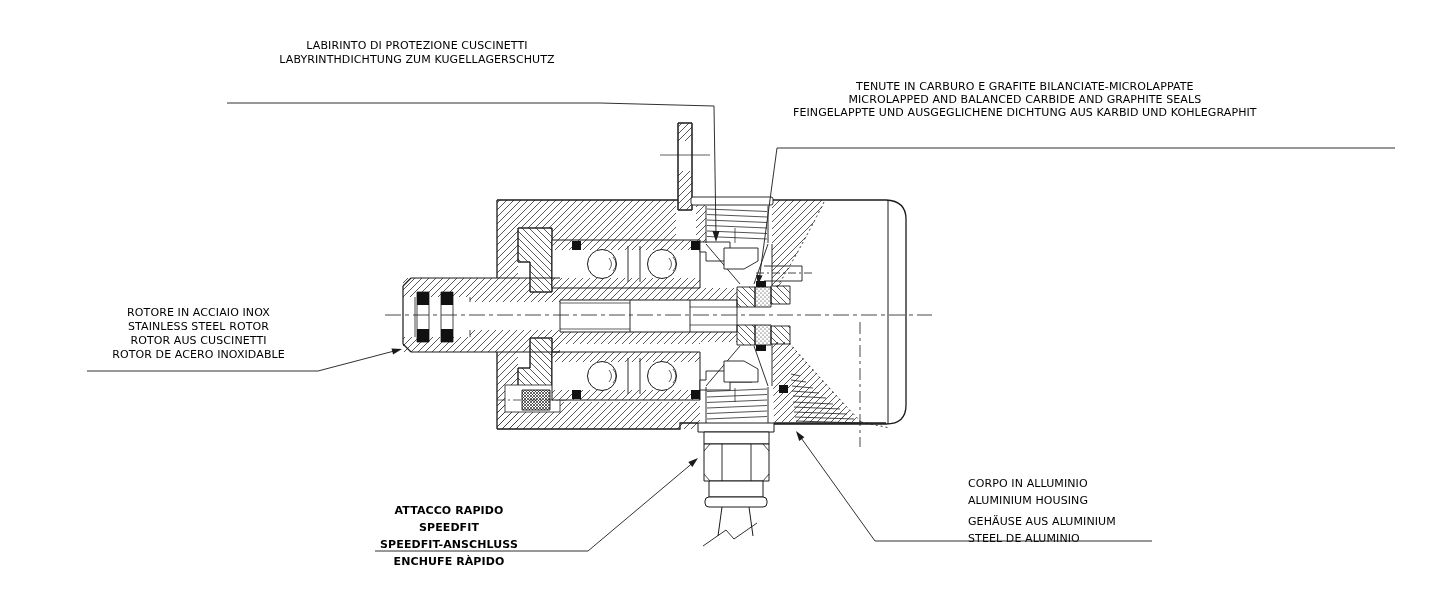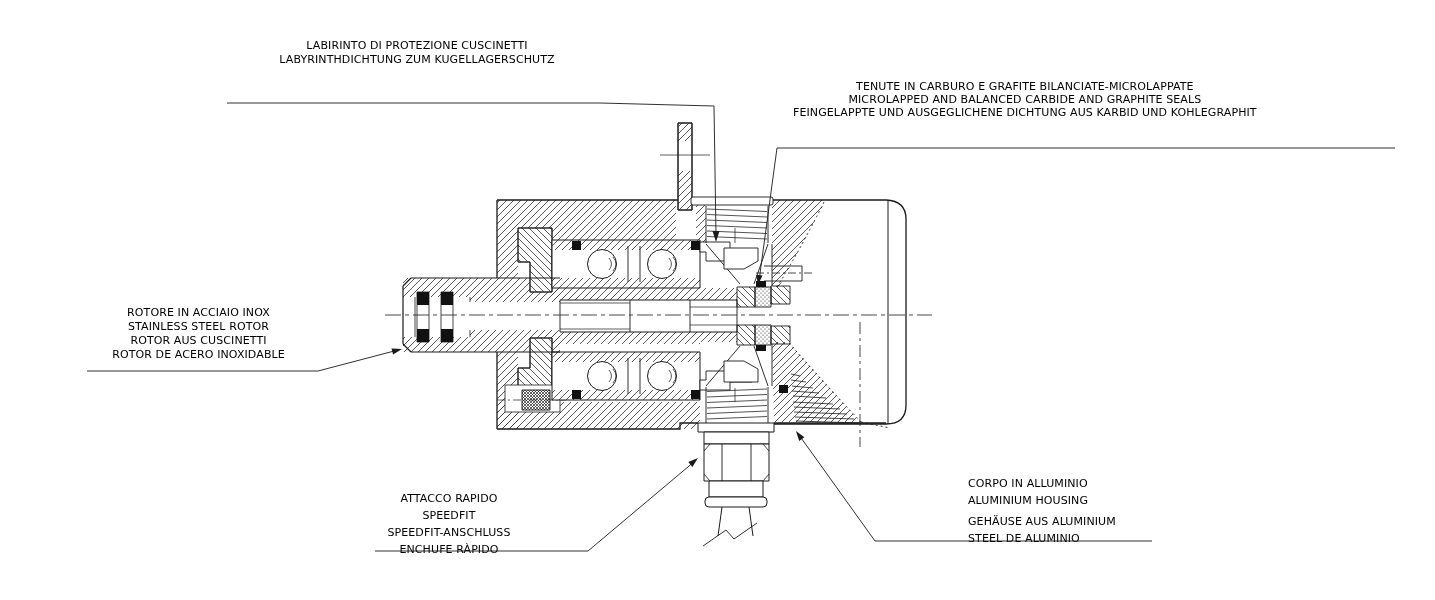--- a/index.html
+++ b/index.html
@@ -33,21 +33,21 @@
     <div>FEINGELAPPTE UND AUSGEGLICHENE DICHTUNG AUS KARBID UND KOHLEGRAPHIT</div>
   </div>
 
   <div class="lbl lh14 tr" style="left:90px;top:306px;width:217px;">
     <div>ROTORE IN ACCIAIO INOX</div>
     <div>STAINLESS STEEL ROTOR</div>
     <div>ROTOR AUS CUSCINETTI</div>
     <div>ROTOR DE ACERO INOXIDABLE</div>
   </div>
 
-  <div class="lbl lh17 tr" style="left:349px;top:490px;width:200px;">
+  <div class="lbl lh17 tr" style="left:349px;top:502px;width:200px;font-weight:bold;">
     <div>ATTACCO RAPIDO</div>
     <div>SPEEDFIT</div>
     <div>SPEEDFIT-ANSCHLUSS</div>
     <div>ENCHUFE RÀPIDO</div>
   </div>
 
   <div class="lbl lh17 tl" style="left:968px;top:469px;margin-top:6px;">
     <div>CORPO IN ALLUMINIO</div>
     <div>ALUMINIUM HOUSING</div>
     <div class="gap4">GEHÄUSE AUS ALUMINIUM</div>

